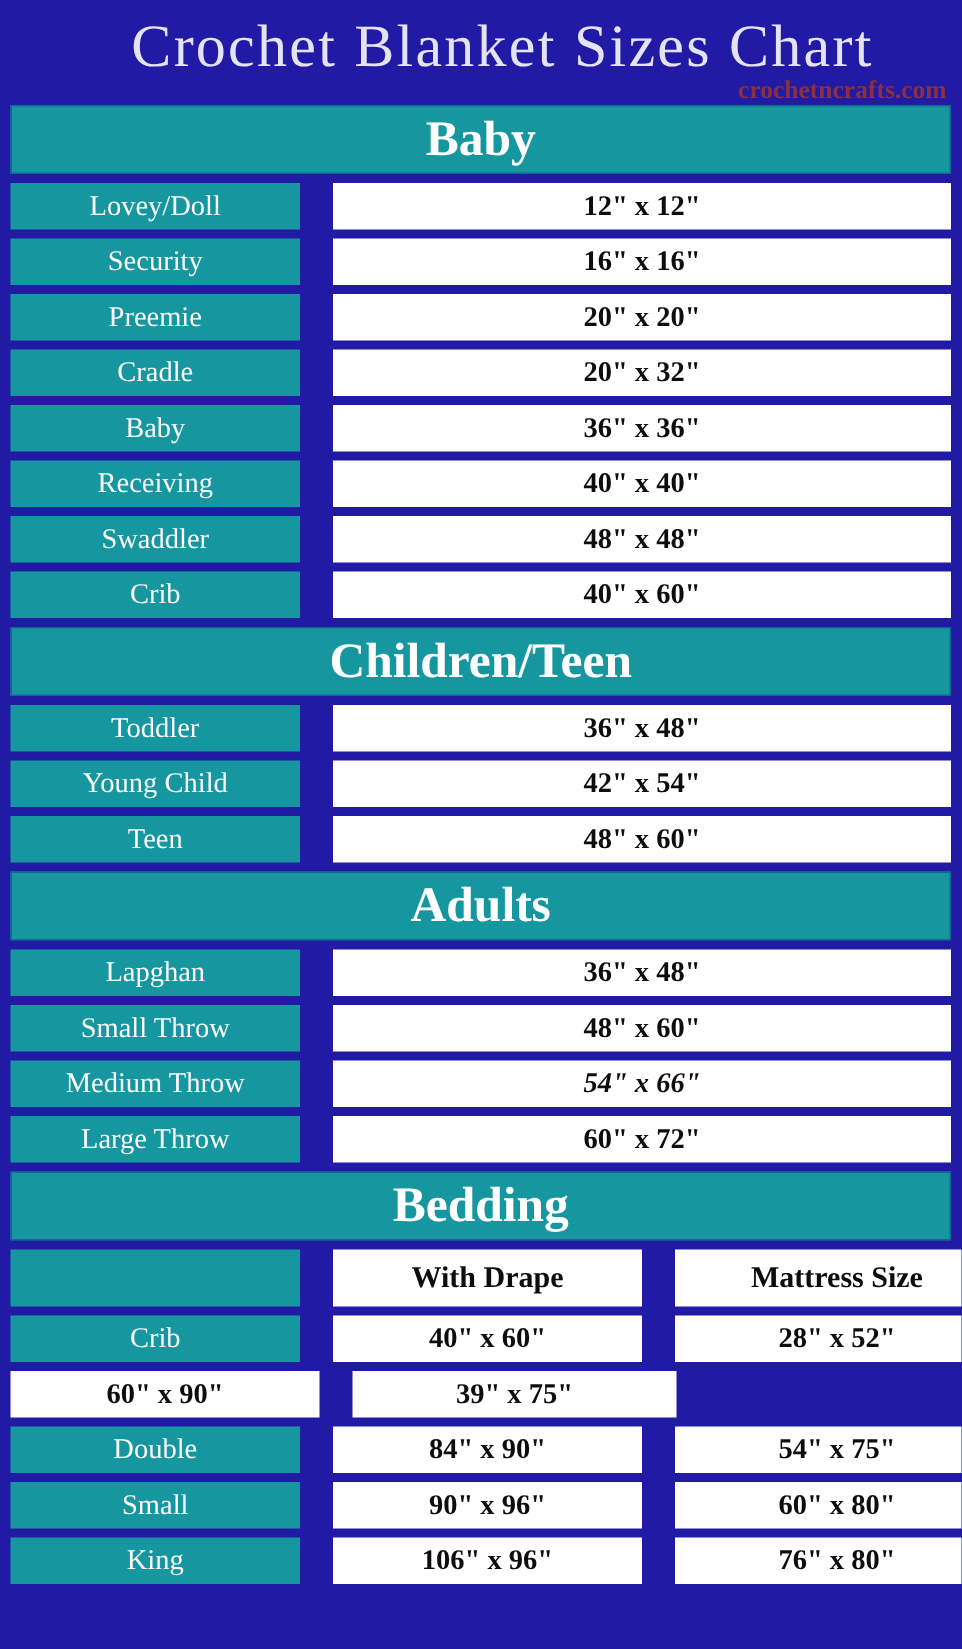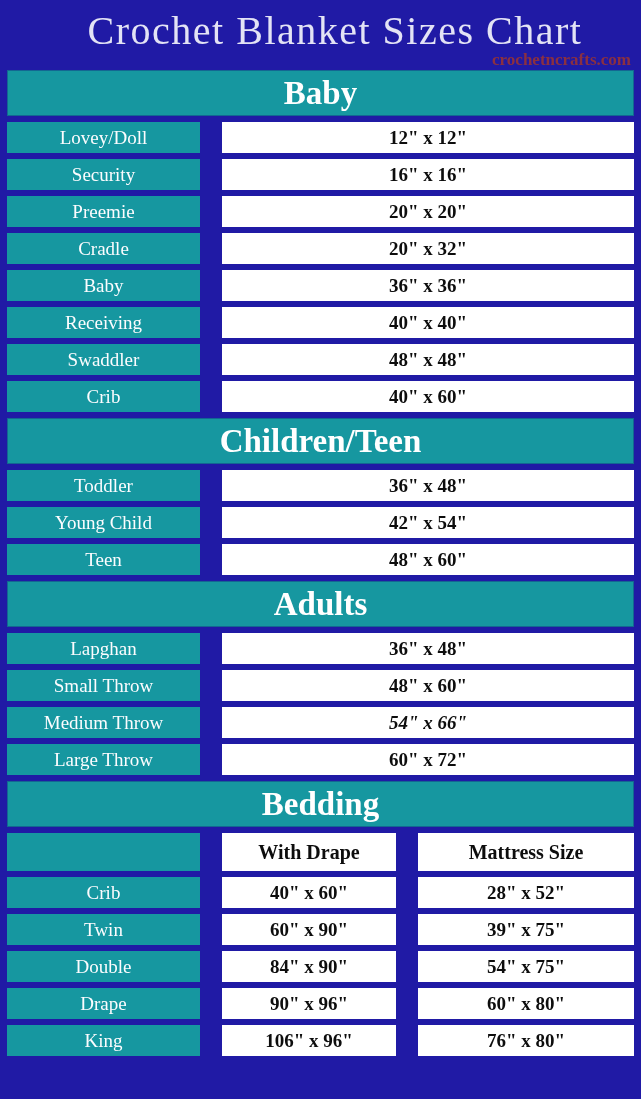--- a/index.html
+++ b/index.html
@@ -73,21 +73,21 @@
     flex: 1 1 auto;
     background: #FFFFFF;
     color: #0D0D0D;
     font-size: 19px;
     font-weight: bold;
   }
   .cell.value.italic { font-style: italic; }
   
   .bedding-colhead { height: 38px; }
   .bedding .cell.value { flex: 0 0 auto; }
-  .bedding .col1 { width: 174px; text-align: right; }
+  .bedding .col1 { width: 206px; text-align: right; }
   .bedding .col2 { width: 216px; }
   .cell.colhead {
     background: #FFFFFF;
     color: #0D0D0D;
     font-size: 20px;
     font-weight: bold;
   }
   .cell.blank { background: #1697A0; }
 </style>
 </head>
@@ -176,31 +176,30 @@
     <div class="cell value colhead col1">With Drape</div>
     <div class="cell value colhead col2">Mattress Size</div>
   </div>
 
   <div class="band row bedding">
     <div class="cell label">Crib</div>
     <div class="cell value col1">40" x 60"</div>
     <div class="cell value col2">28" x 52"</div>
   </div>
   <div class="band row bedding">
-    <div class="cell label">Twin</div>
     <div class="cell value col1">60" x 90"</div>
     <div class="cell value col2">39" x 75"</div>
   </div>
   <div class="band row bedding">
     <div class="cell label">Double</div>
     <div class="cell value col1">84" x 90"</div>
     <div class="cell value col2">54" x 75"</div>
   </div>
   <div class="band row bedding">
-    <div class="cell label">Drape</div>
+    <div class="cell label">Small</div>
     <div class="cell value col1">90" x 96"</div>
     <div class="cell value col2">60" x 80"</div>
   </div>
   <div class="band row bedding">
     <div class="cell label">King</div>
     <div class="cell value col1">106" x 96"</div>
     <div class="cell value col2">76" x 80"</div>
   </div>
 
 </div>

